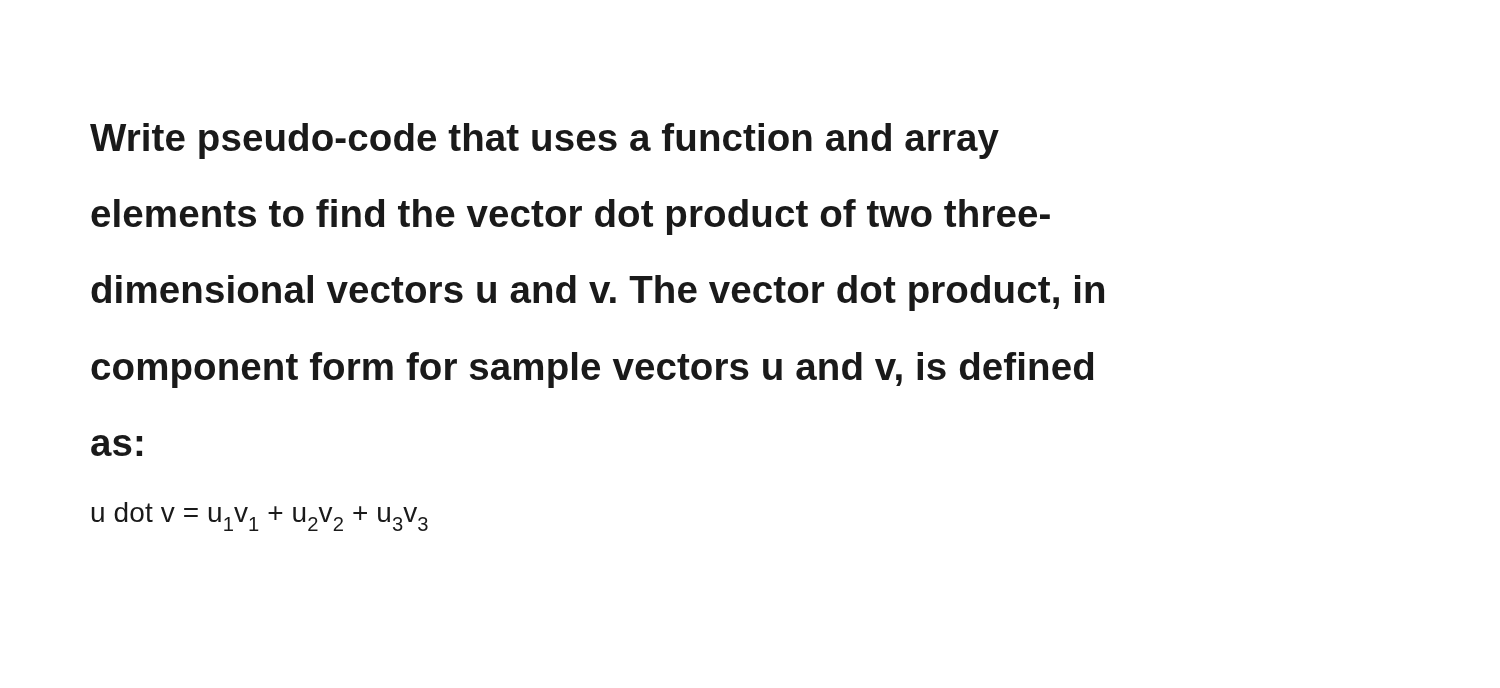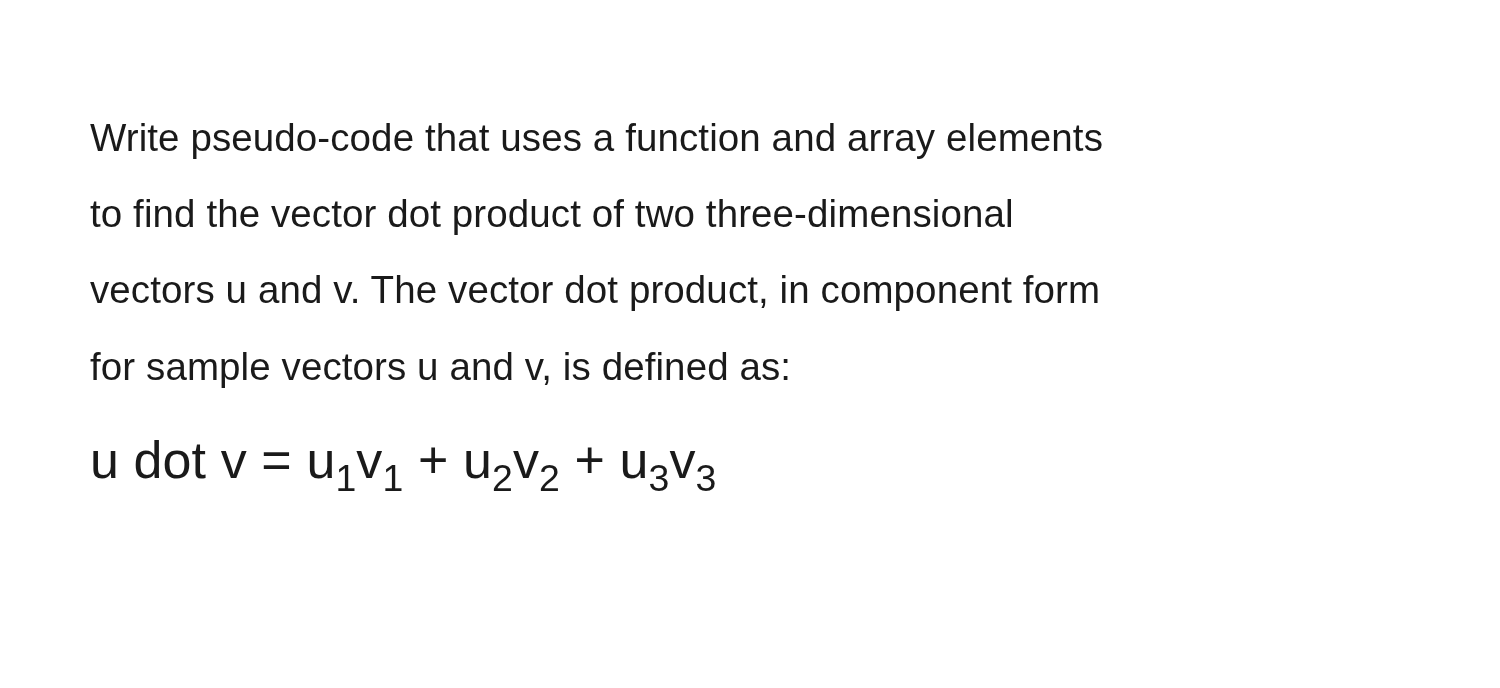--- a/index.html
+++ b/index.html
@@ -14,25 +14,25 @@
       font-family: -apple-system, BlinkMacSystemFont, "Segoe UI", Helvetica, Arial, sans-serif;
       padding: 100px 90px 0 90px;
       color: #1a1a1a;
     }
     .content {
       max-width: 1030px;
     }
     .paragraph {
       font-size: 38.5px;
       line-height: 1.98;
-      font-weight: 400;
+      font-weight: 700;
       letter-spacing: 0.1px;
     }
     .formula {
-      font-size: 52px;
+      font-size: 28px;
       line-height: 1.98;
       font-weight: 400;
       letter-spacing: 0.1px;
       margin-top: 4px;
     }
     .sub {
       font-size: 0.72em;
       vertical-align: sub;
       position: relative;
       top: 2px;

